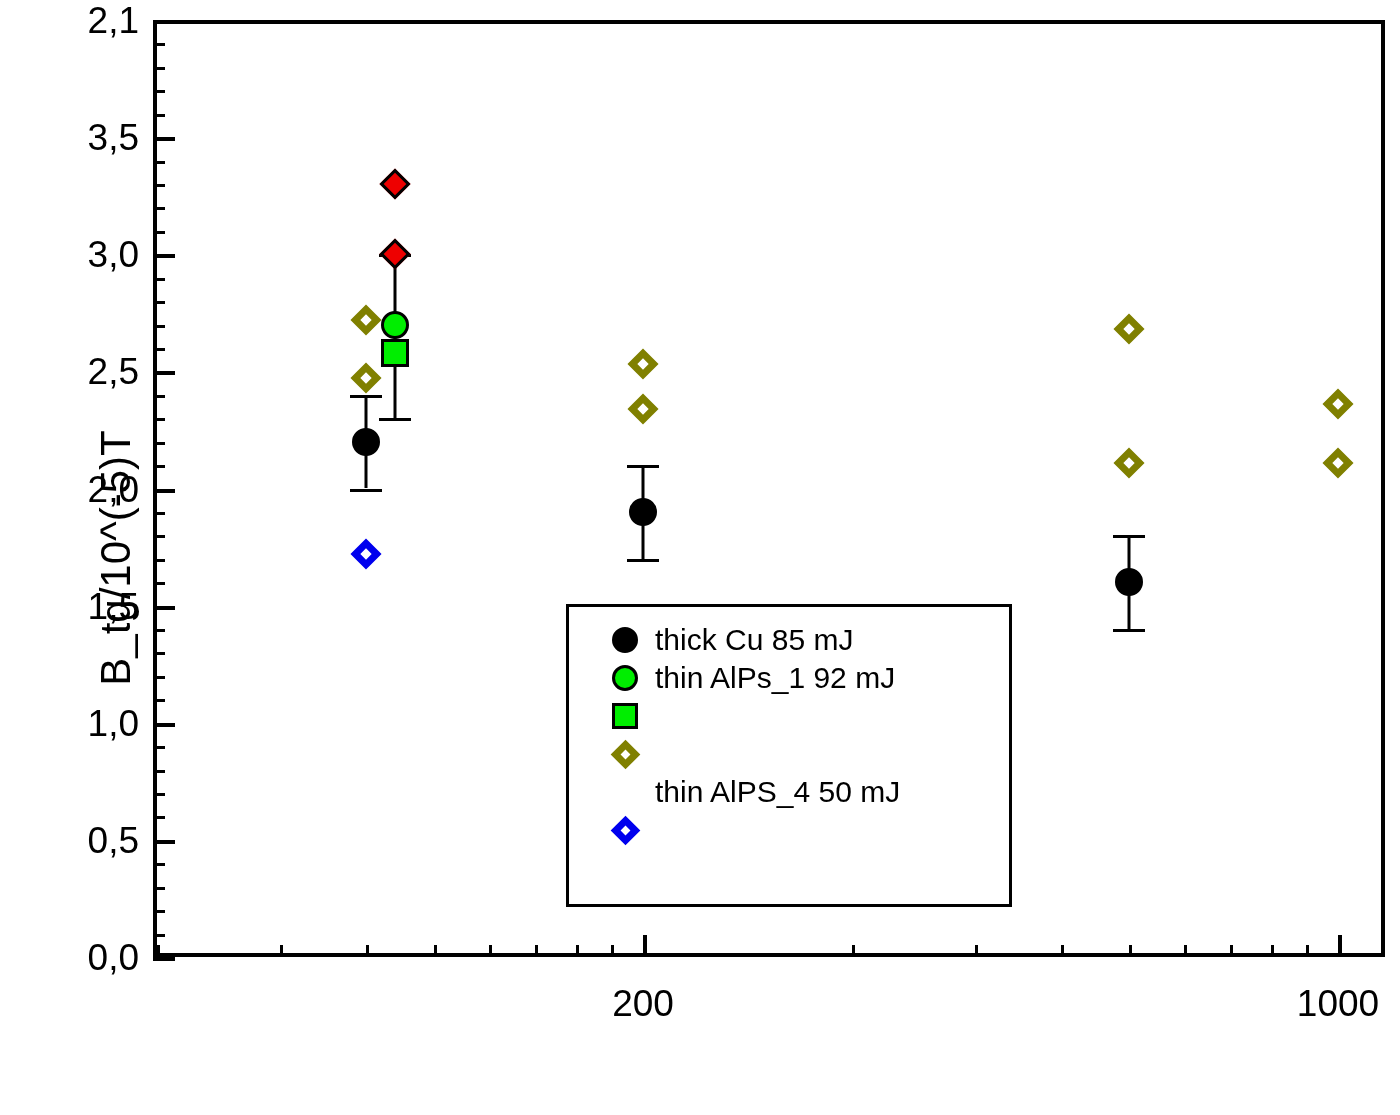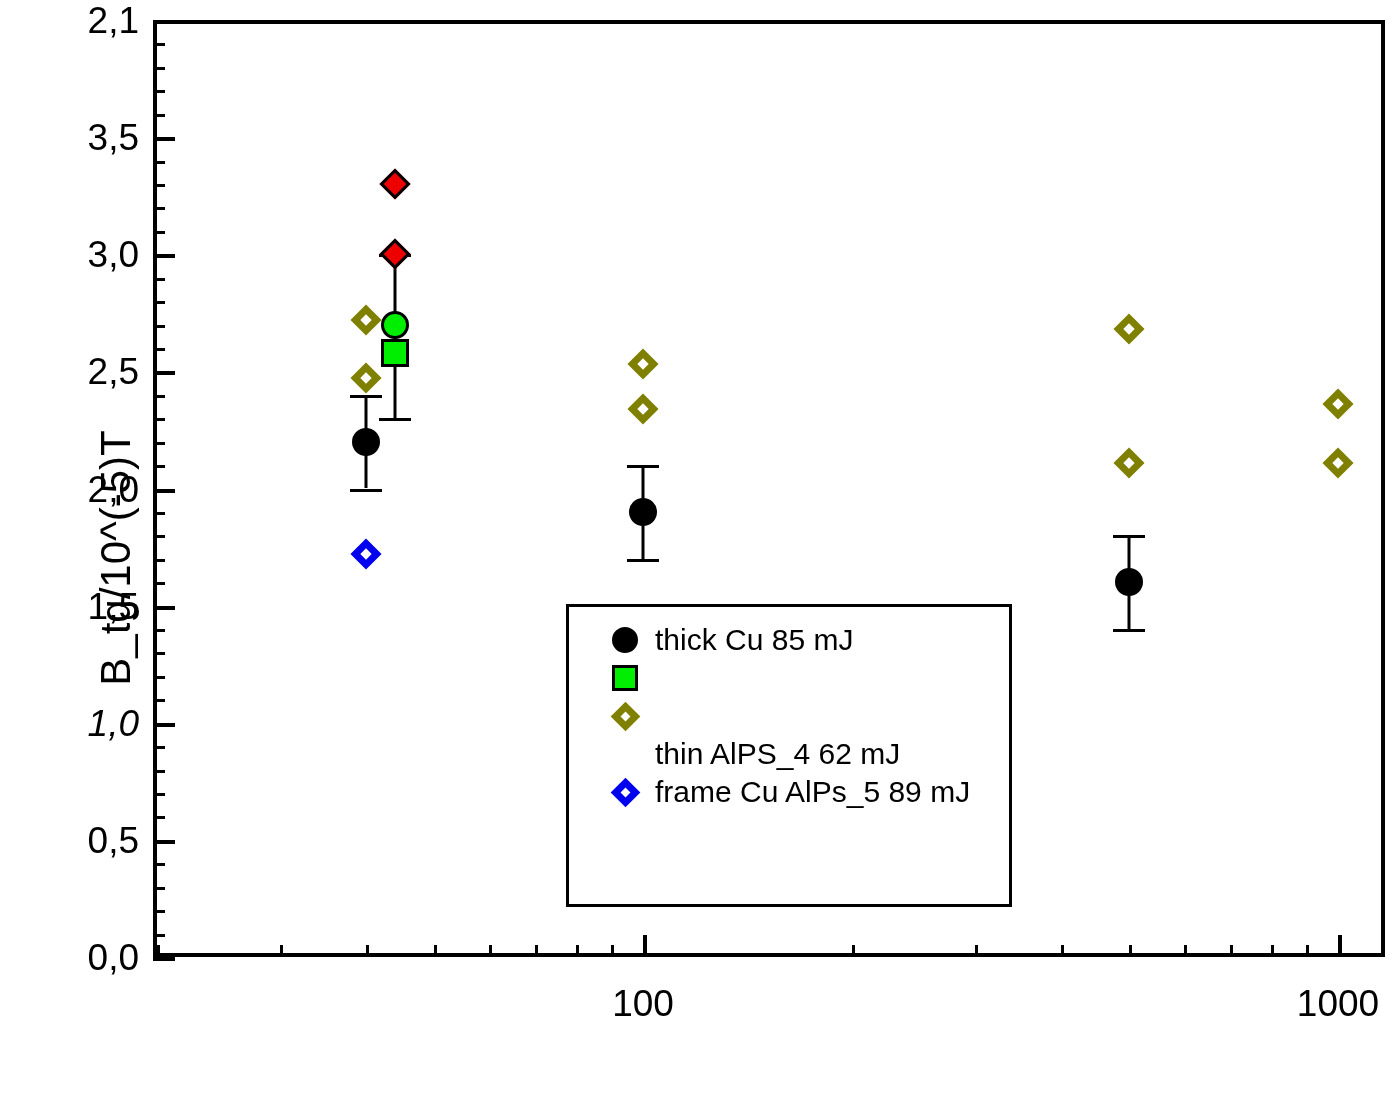--- a/index.html
+++ b/index.html
@@ -111,24 +111,24 @@
       <div class="xtick-major" style="left: 643px; top: 935px; height: 22px; bottom: auto;"></div>
       <div class="xtick-major" style="left: 1338px; top: 935px; height: 22px; bottom: auto;"></div>
     </div>
   <div id="labels-layer">
       <div class="ytick-label" style="top: 20px; right: 1261px;">2,1</div>
       <div class="ytick-label" style="top: 137.125px; right: 1261px;">3,5</div>
       <div class="ytick-label" style="top: 254.25px; right: 1261px;">3,0</div>
       <div class="ytick-label" style="top: 371px; right: 1261px;">2,5</div>
       <div class="ytick-label" style="top: 488.5px; right: 1261px;">2,0</div>
       <div class="ytick-label" style="top: 605.625px; right: 1261px;">1,5</div>
-      <div class="ytick-label" style="top: 722.75px; right: 1261px; font-style: italic;">1,0</div>
+      <div class="ytick-label" style="top: 722.75px; right: 1261px;">1,0</div>
       <div class="ytick-label" style="top: 839.875px; right: 1261px;">0,5</div>
       <div class="ytick-label" style="top: 957px; right: 1261px;">0,0</div>
-      <div class="xtick-label" style="left: 643px; top: 985px;">100</div>
+      <div class="xtick-label" style="left: 643px; top: 985px;">200</div>
       <div class="xtick-label" style="left: 1338px; top: 985px;">1000</div>
     </div>
   <div id="points-layer">
       <div class="ebar ebar-v" style="left: 366.432px; top: 394.8px; height: 93.7px;"></div>
       <div class="ebar ebar-cap" style="left: 366.432px; top: 394.8px;"></div>
       <div class="ebar ebar-cap" style="left: 366.432px; top: 488.5px;"></div>
       <div class="pt" style="left: 366.432px; top: 441.65px;">
         <div class="m-circle" style="width: 28px; height: 28px; background: rgb(0, 0, 0); border: 3px solid rgb(0, 0, 0);"></div>
       </div>
       <div class="ebar ebar-v" style="left: 643px; top: 465.075px; height: 93.7px;"></div>
@@ -216,36 +216,41 @@
 
   <div id="legend">
       <div class="leg-row">
         <div class="leg-mark">
           <div class="m-circle" style="width: 26px; height: 26px; background: rgb(0, 0, 0); border: 3px solid rgb(0, 0, 0);"></div>
         </div>
         <div class="leg-text">thick Cu 85 mJ</div>
       </div>
       <div class="leg-row">
         <div class="leg-mark">
+          <div class="m-circle" style="width: 26px; height: 26px; background: rgb(0, 238, 0); border: 3px solid rgb(0, 0, 0);"></div>
+        </div>
+        <div class="leg-text">thin AlPs_1 92 mJ</div>
+      </div>
+      <div class="leg-row">
+        <div class="leg-mark">
           <div class="m-square" style="width: 26px; height: 26px; background: rgb(0, 238, 0); border: 3px solid rgb(0, 0, 0);"></div>
         </div>
       </div>
       <div class="leg-row">
         <div class="leg-mark">
           <div class="m-diamond" style="width: 21px; height: 21px; background: transparent; border: 7px solid rgb(128, 128, 0); transform: rotate(45deg);"></div>
         </div>
       </div>
       <div class="leg-row">
         <div class="leg-mark">
           <div class="m-tri" style="border-left: 15px solid transparent; border-right: 15px solid transparent; border-top: 24px solid rgb(255, 153, 0); filter: drop-shadow(rgb(0, 0, 0) 0px -2px 0px) drop-shadow(rgb(0, 0, 0) -2px 1px 0px) drop-shadow(rgb(0, 0, 0) 2px 1px 0px); transform: none;"></div>
         </div>
-        <div class="leg-text">thin AlPS_4 62 mJ</div>
+        <div class="leg-text">thin AlPS_4 50 mJ</div>
       </div>
       <div class="leg-row">
         <div class="leg-mark">
           <div class="m-diamond" style="width: 21px; height: 21px; background: transparent; border: 7px solid rgb(0, 0, 238); transform: rotate(45deg);"></div>
         </div>
-        <div class="leg-text">frame Cu AlPs_5 89 mJ</div>
       </div>
     </div>
 
 
 </div>
 
 </body></html>

